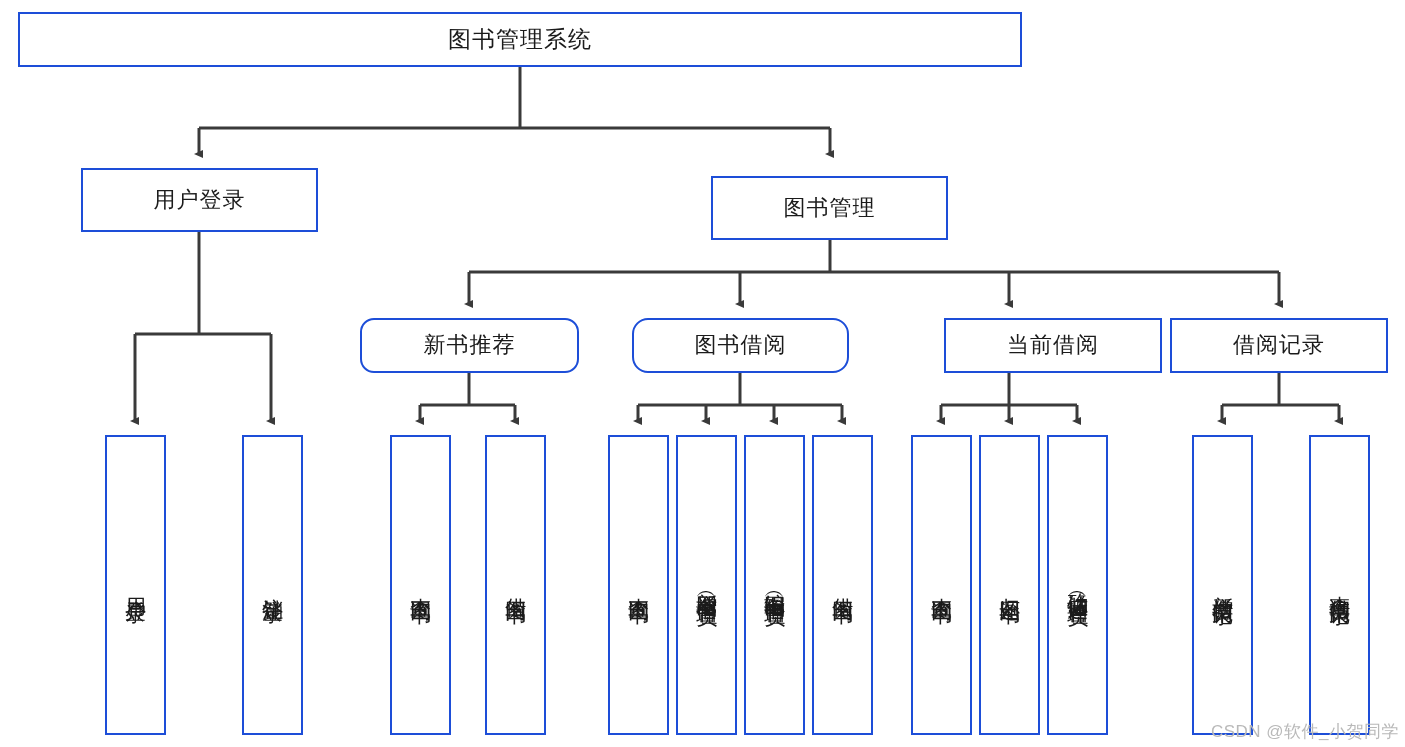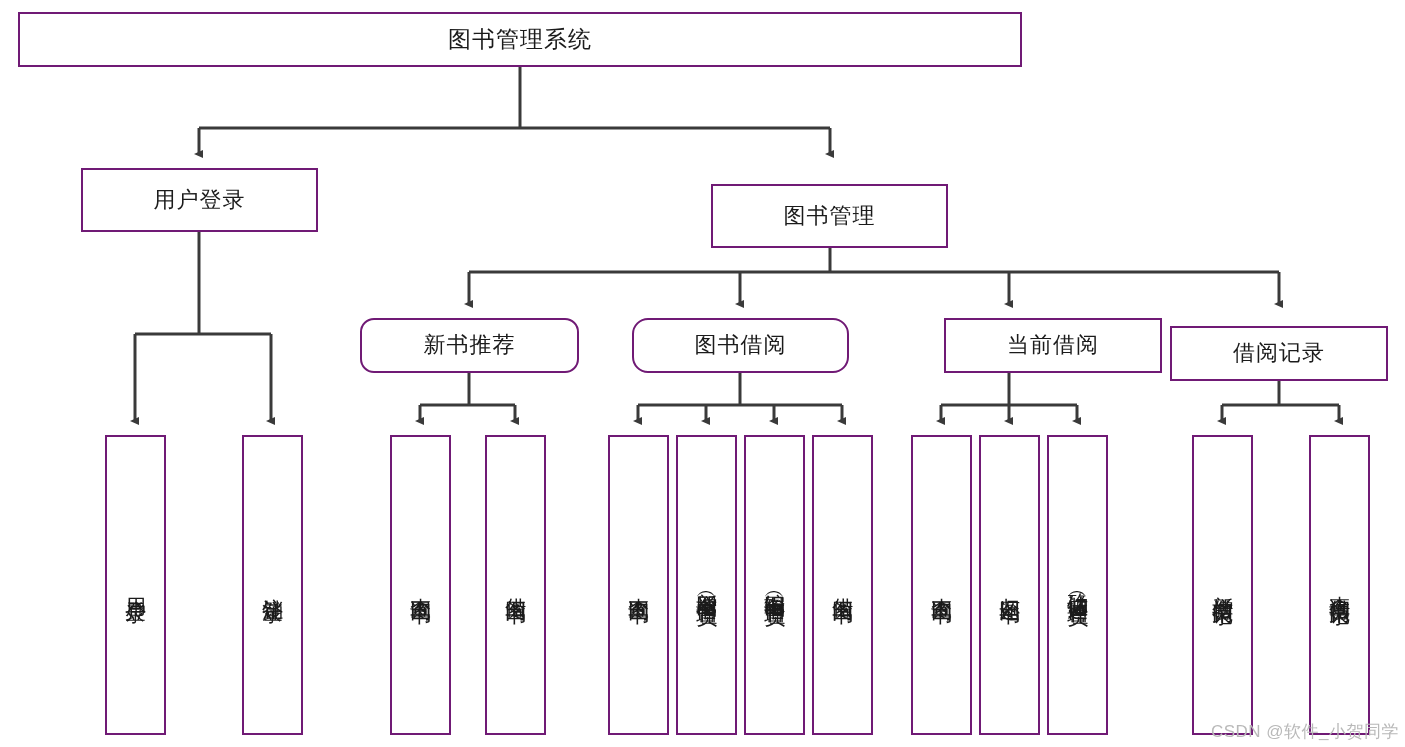--- a/index.html
+++ b/index.html
@@ -21,21 +21,21 @@
     position: absolute;
     left: 0;
     top: 0;
     width: 1405px;
     height: 747px;
   }
   .node {
     position: absolute;
     box-sizing: border-box;
     background: #ffffff;
-    border: 2px solid #701a75;
+    border: 2px solid #1d4ed8;
     display: flex;
     align-items: center;
     justify-content: center;
     color: #1b1b1b;
     z-index: 2;
   }
   .node.horizontal {
     font-size: 22px;
     letter-spacing: 1px;
     line-height: 1.2;
@@ -126,34 +126,34 @@
     </g>
   </svg>
 
   <div class="node horizontal root" style="left:18px; top:12px; width:1004px; height:55px;">
     <span class="label">图书管理系统</span>
   </div>
 
   <div class="node horizontal" style="left:81px; top:168px; width:237px; height:64px;">
     <span class="label">用户登录</span>
   </div>
-  <div class="node horizontal" style="left:711px; top:184px; width:237px; height:64px;">
+  <div class="node horizontal" style="left:711px; top:176px; width:237px; height:64px;">
     <span class="label">图书管理</span>
   </div>
 
   <div class="node horizontal" style="left:360px; top:318px; width:219px; height:55px;border-radius:14px;">
     <span class="label">新书推荐</span>
   </div>
   <div class="node horizontal" style="left:632px; top:318px; width:217px; height:55px;border-radius:16px;">
     <span class="label">图书借阅</span>
   </div>
   <div class="node horizontal" style="left:900px; top:318px; width:218px; height:55px;margin-left:44px;">
     <span class="label">当前借阅</span>
   </div>
-  <div class="node horizontal" style="left:1170px; top:318px; width:218px; height:55px;margin-top:8px;">
+  <div class="node horizontal" style="left:1170px; top:318px; width:218px; height:55px;">
     <span class="label">借阅记录</span>
   </div>
 
   <div class="node vertical" style="left:105px; top:435px; width:61px; height:300px;">
     <span class="label">用户登录</span>
   </div>
   <div class="node vertical" style="left:242px; top:435px; width:61px; height:300px;">
     <span class="label">注销登录</span>
   </div>
 

